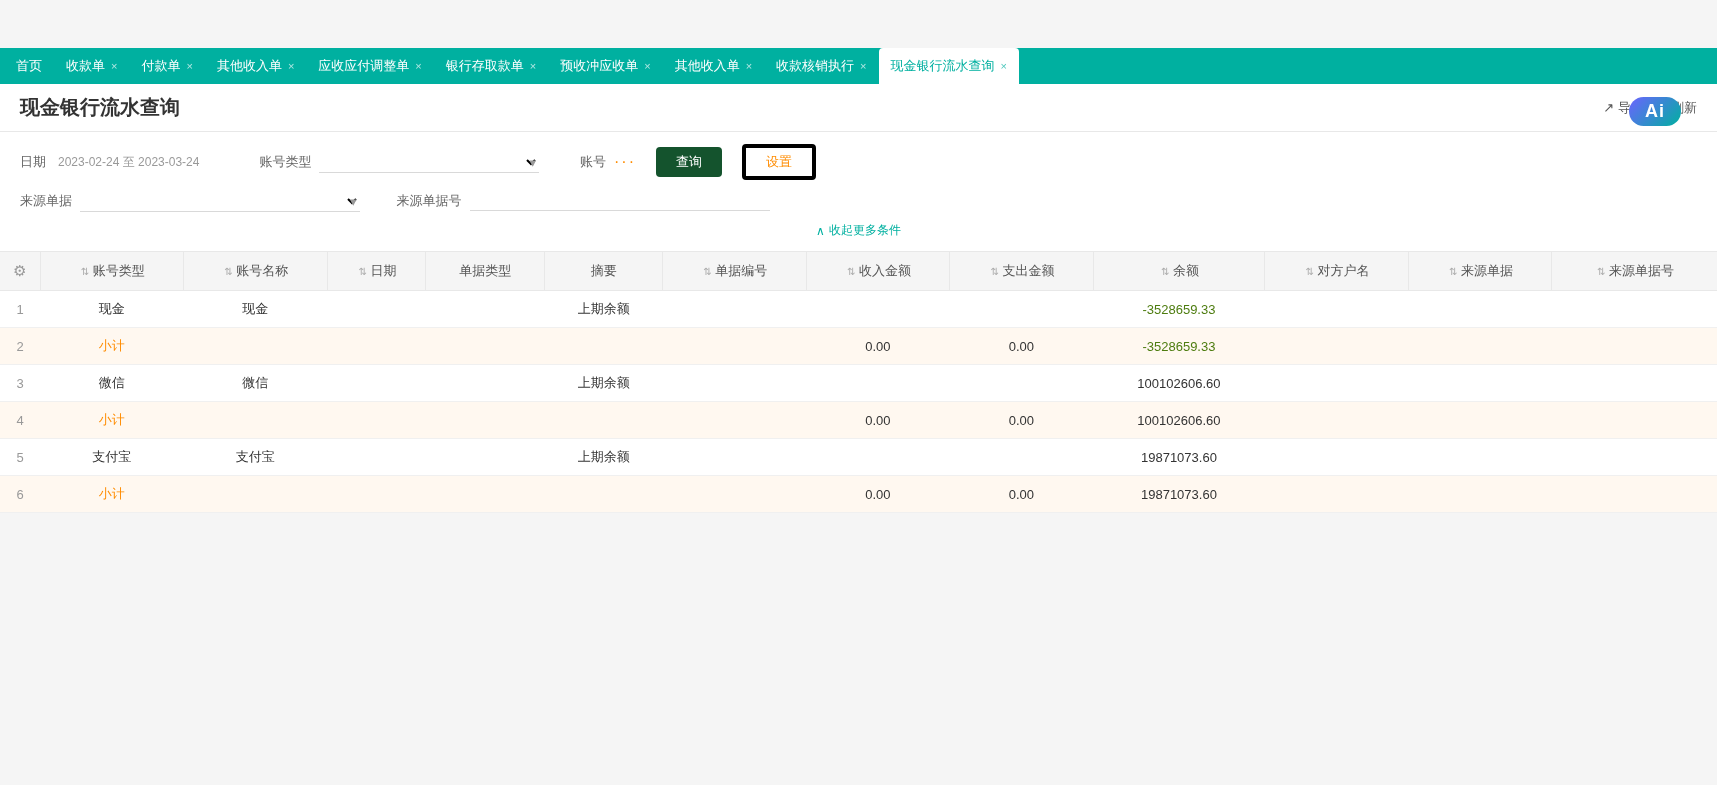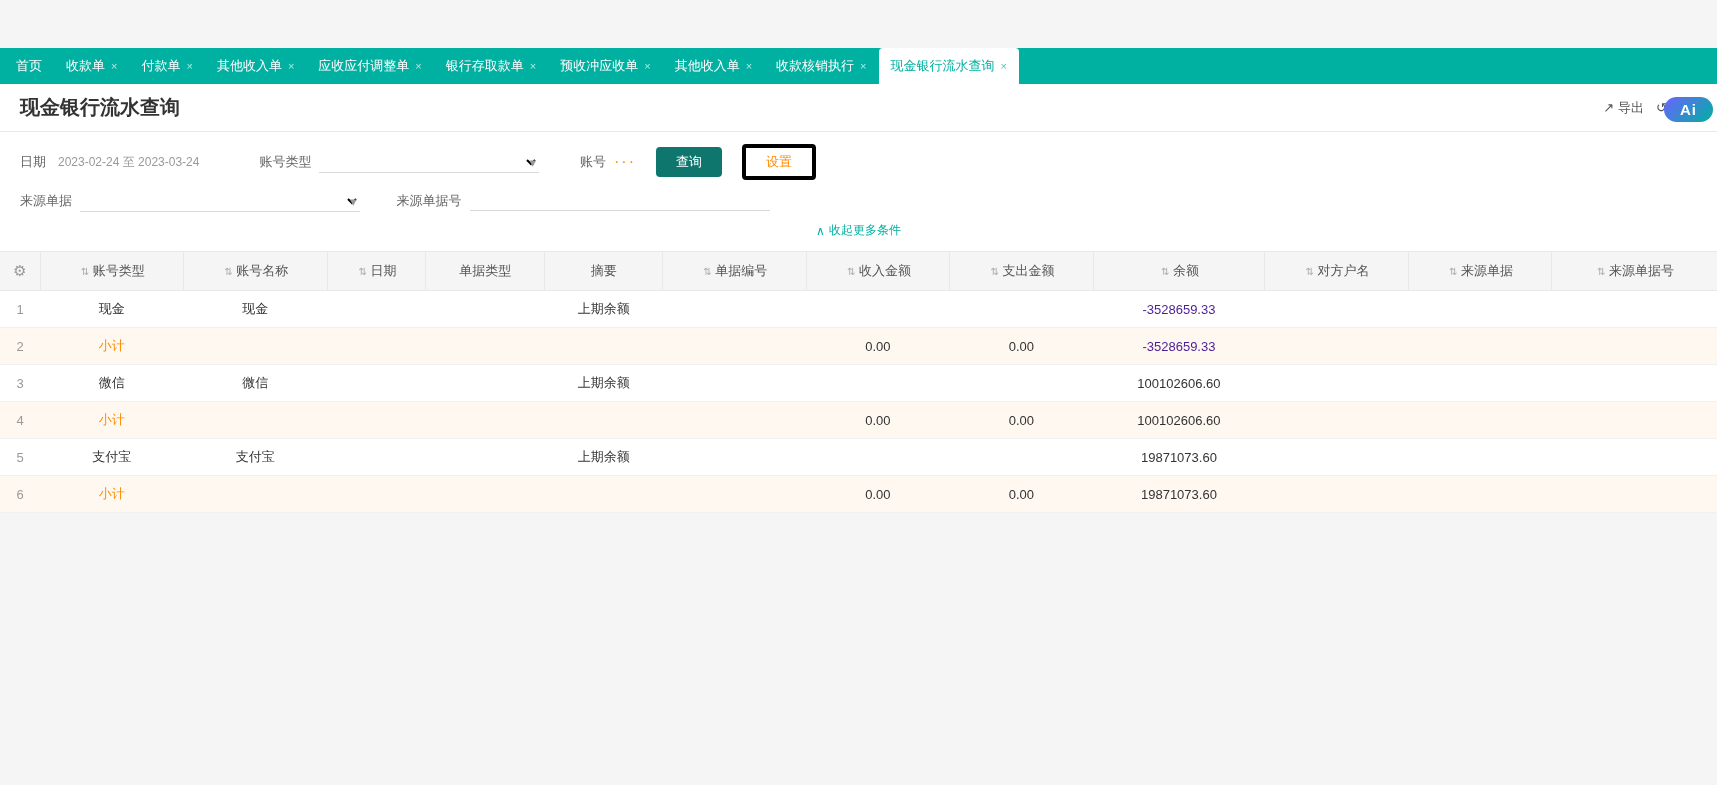--- a/index.html
+++ b/index.html
@@ -127,21 +127,21 @@
       background: transparent;
       cursor: pointer;
     }
     .ellipsis-btn {
       color: #ff8c00;
       cursor: pointer;
       font-size: 16px;
       letter-spacing: 2px;
     }
     .query-btn {
-      background: #0f766e;
+      background: #14532d;
       color: #fff;
       border: none;
       border-radius: 4px;
       padding: 6px 20px;
       cursor: pointer;
       font-size: 13px;
     }
     .settings-btn {
       background: #fff;
       color: #ff8c00;
@@ -220,41 +220,41 @@
     }
     tbody tr.subtotal {
       background: #fff8f0;
     }
     tbody td {
       padding: 9px 8px;
       text-align: center;
       color: #333;
       white-space: nowrap;
     }
-    tbody td.num-negative { color: #4c1d95; }
+    tbody td.num-negative { color: #4d7c0f; }
     tbody td.orange { color: #ff8c00; }
     td.row-num { color: #999; text-align: center; width: 40px; }
     td.subtotal-label { color: #ff8c00; }
     .settings-gear {
       display: inline-block;
       cursor: pointer;
       color: #999;
       font-size: 15px;
     }
 
     
     .ai-badge {
       position: fixed;
       top: 97px;
-      right: 4px;
+      right: 36px;
       background: linear-gradient(135deg, #6c63ff, #00b0a0);
       color: #fff;
       border-radius: 20px;
       padding: 4px 16px;
-      font-size: 15px;
+      font-size: 18px;
       font-weight: bold;
       letter-spacing: 1px;
       cursor: pointer;
       z-index: 100;
     }
   </style>
 </head>
 <body>
 
 <div class="top-nav">

